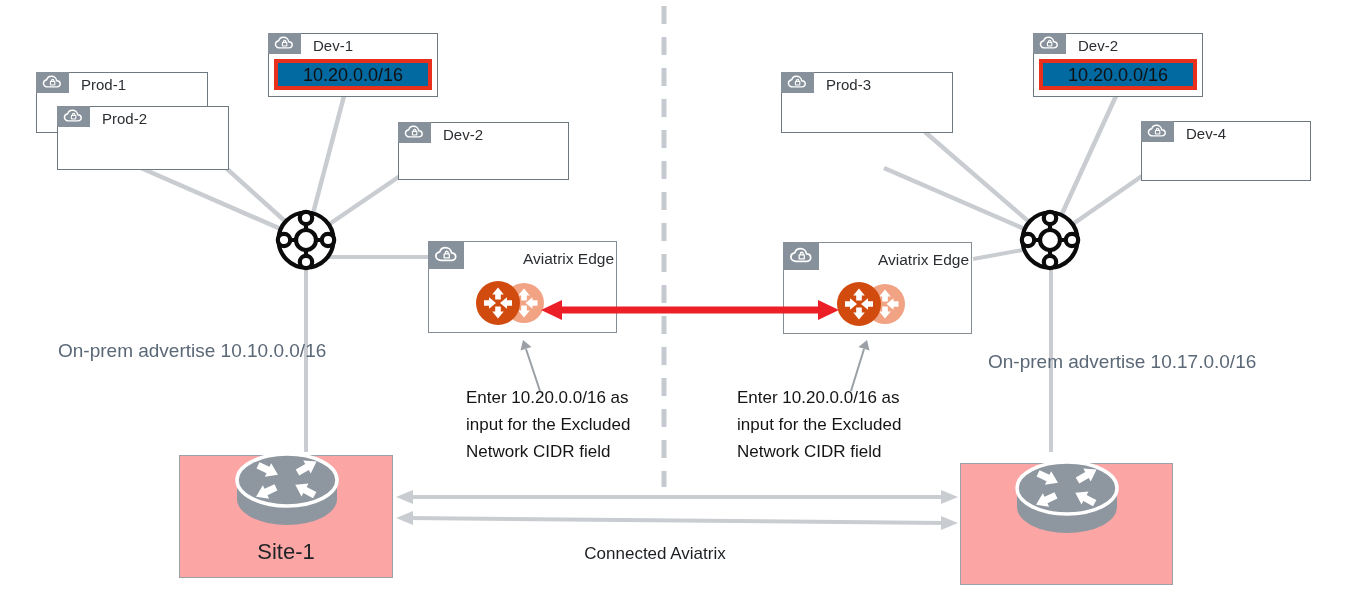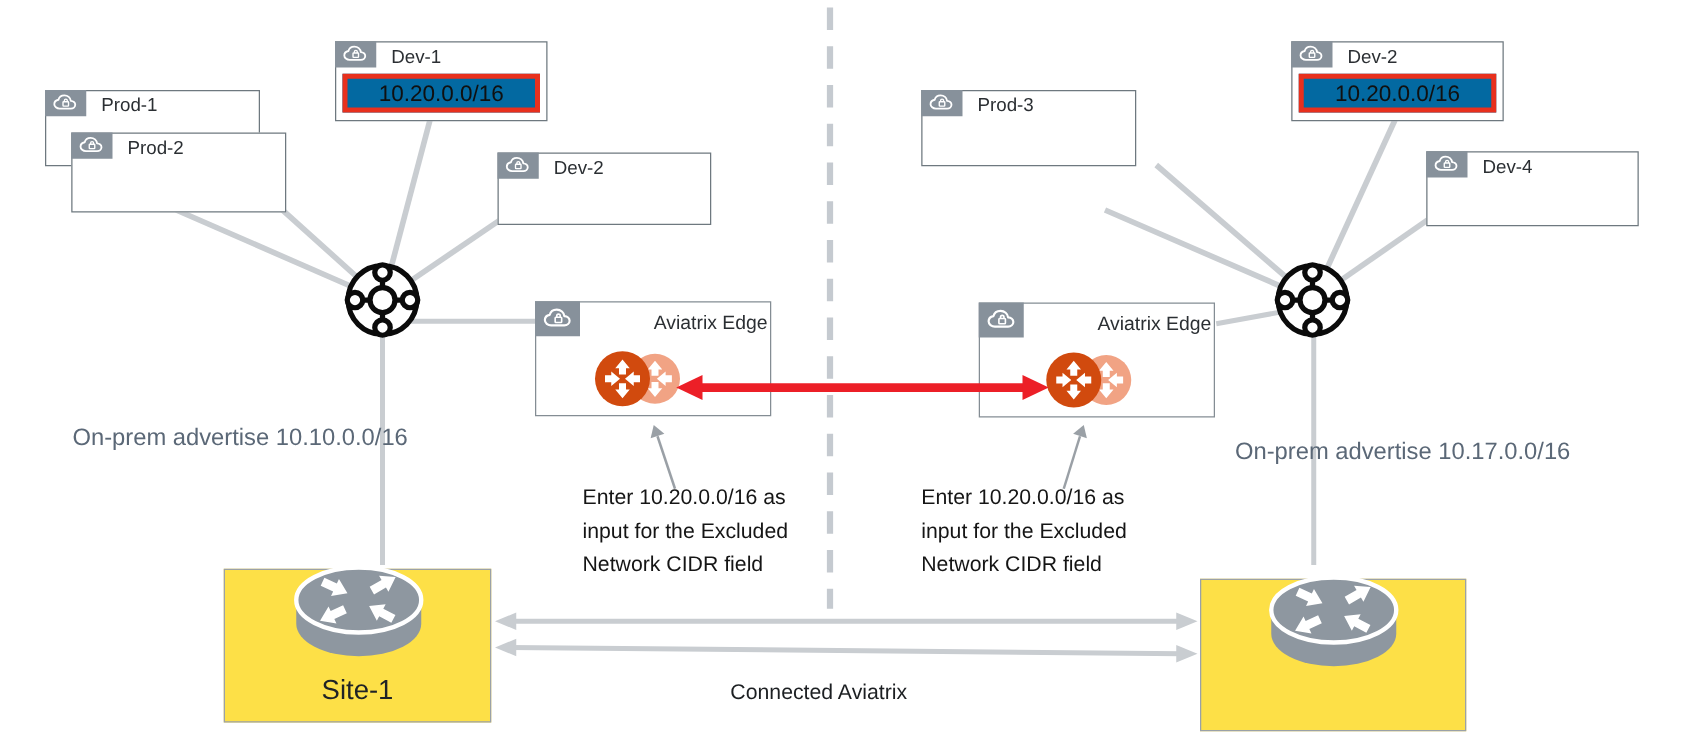--- a/index.html
+++ b/index.html
@@ -21,39 +21,39 @@
 
   
   .edge-box{position:absolute;width:189px;height:92px;background:#fff;border:1.5px solid #848d94;
             box-sizing:border-box;z-index:10;}
   .edge-box .tab{width:36px;height:28px;}
   .edge-box .tab svg{width:26px;height:19px;}
   .edge-label{position:absolute;left:50px;top:8px;font-size:15.5px;color:#2b2f33;white-space:nowrap;margin-left:44px;}
   .gateway{position:absolute;width:74px;height:48px;z-index:12;}
 
   
-  .site-box{position:absolute;background:#fde047;border:1.5px solid #9aa1a8;box-sizing:border-box;z-index:10;}
+  .site-box{position:absolute;background:#fca5a5;border:1.5px solid #9aa1a8;box-sizing:border-box;z-index:10;}
   .site-label{position:absolute;left:0;right:0;bottom:12px;text-align:center;font-size:22px;color:#1f2326;}
   .router{position:absolute;width:110px;height:80px;z-index:12;}
 
   
   .hub{position:absolute;width:64px;height:64px;z-index:15;}
 
   
   .onprem{position:absolute;font-size:19px;color:#5B6877;white-space:nowrap;z-index:20;}
   .annotation{position:absolute;width:186px;font-size:17px;line-height:27px;color:#151515;z-index:20;}
   .conn-label{position:absolute;left:560px;top:544px;width:190px;text-align:center;
               font-size:17px;color:#1c1f22;z-index:20;}
 
   
   .p-prod1{left:36px;top:72px;width:172px;height:61px;}
   .p-prod2{left:57px;top:106px;width:172px;height:64px;}
   .p-dev1{left:268px;top:33px;width:170px;height:64px;}
   .p-dev2{left:398px;top:122px;width:171px;height:58px;}
-  .p-prod3{left:737px;top:72px;width:172px;height:61px;padding-left:48px;}
+  .p-prod3{left:781px;top:72px;width:172px;height:61px;padding-left:48px;}
   .p-prod4{left:802px;top:106px;width:172px;height:64px;}
   .p-dev3{left:1033px;top:33px;width:170px;height:64px;}
   .p-dev4{left:1141px;top:121px;width:170px;height:60px;}
   .p-edgeL{left:428px;top:241px;}
   .p-edgeR{left:783px;top:242px;}
   .p-gwL{left:46px;top:37px;}
   .p-gwR{left:52px;top:37px;}
   .p-hubL{left:274px;top:208px;}
   .p-hubR{left:1018px;top:208px;}
   .p-siteL{left:179px;top:455px;width:214px;height:123px;}

